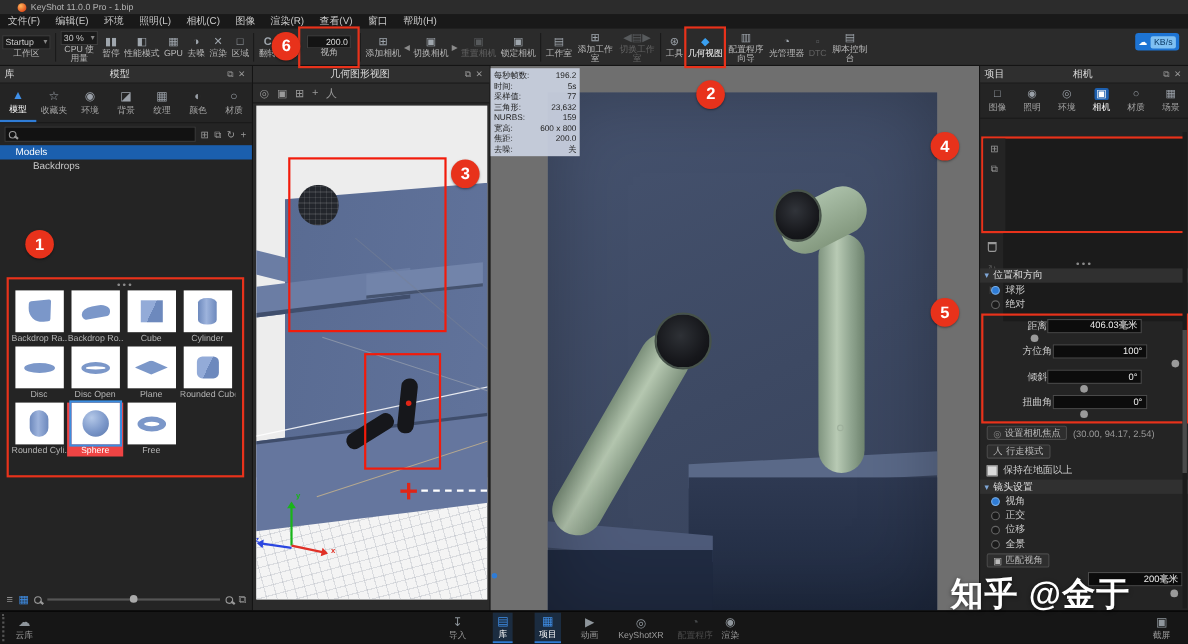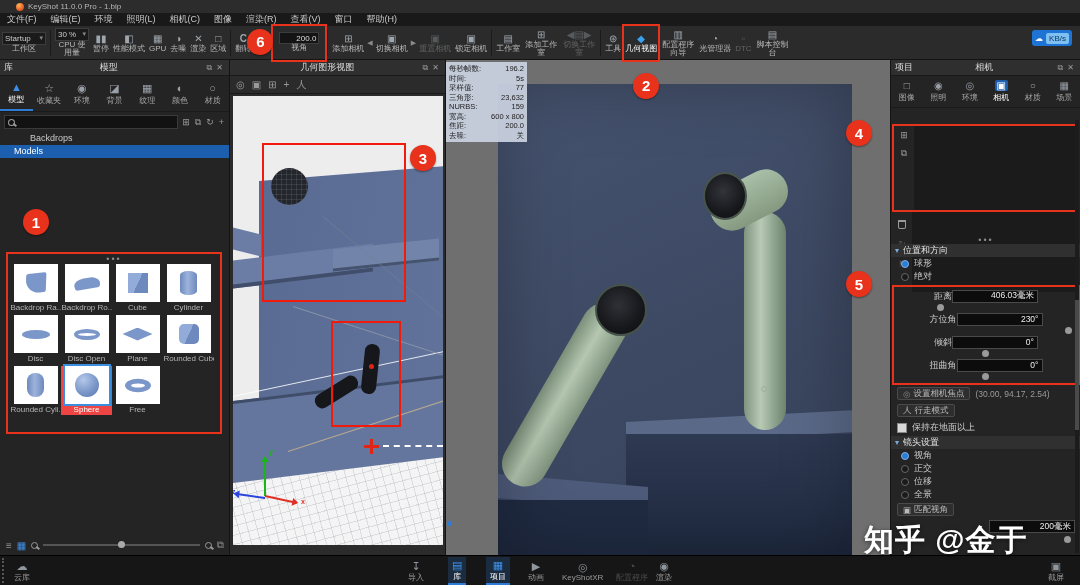--- a/index.html
+++ b/index.html
@@ -401,22 +401,22 @@
       <div class="search-box">
         <span class="ico-mag"></span>
         <input style="">
       </div>
       <span class="mini-ic">⊞</span>
       <span class="mini-ic">⧉</span>
       <span class="mini-ic">↻</span>
       <span class="mini-ic">+</span>
     </div>
     <div class="lib-tree">
+      <div class="trow sel">Models</div>
       <div class="trow child">Backdrops</div>
-      <div class="trow sel">Models</div>
     </div>
     <div class="ann" style="left:23px;top:149px;">1</div>
     <div class="thumbwrap">
       <div class="handle-dots">•••</div>
       <div class="tgrid">
         <div class="thumb">
             <div class="timg">
               <div class="sh s-bd1"></div>
             </div>
             <div class="tlab">Backdrop Ra...</div>
@@ -657,21 +657,21 @@
               <span>距离</span>
               <span class="fval">406.03毫米</span>
             </div>
           <div class="ftrack">
               <div class="fdot" style="left:22%"></div>
             </div>
         </div>
         <div class="frow">
           <div class="frow-top">
               <span>方位角</span>
-              <span class="fval">230°</span>
+              <span class="fval">100°</span>
             </div>
           <div class="ftrack">
               <div class="fdot" style="left:95%"></div>
             </div>
         </div>
         <div class="frow">
           <div class="frow-top">
               <span>倾斜</span>
               <span class="fval">0°</span>
             </div>

